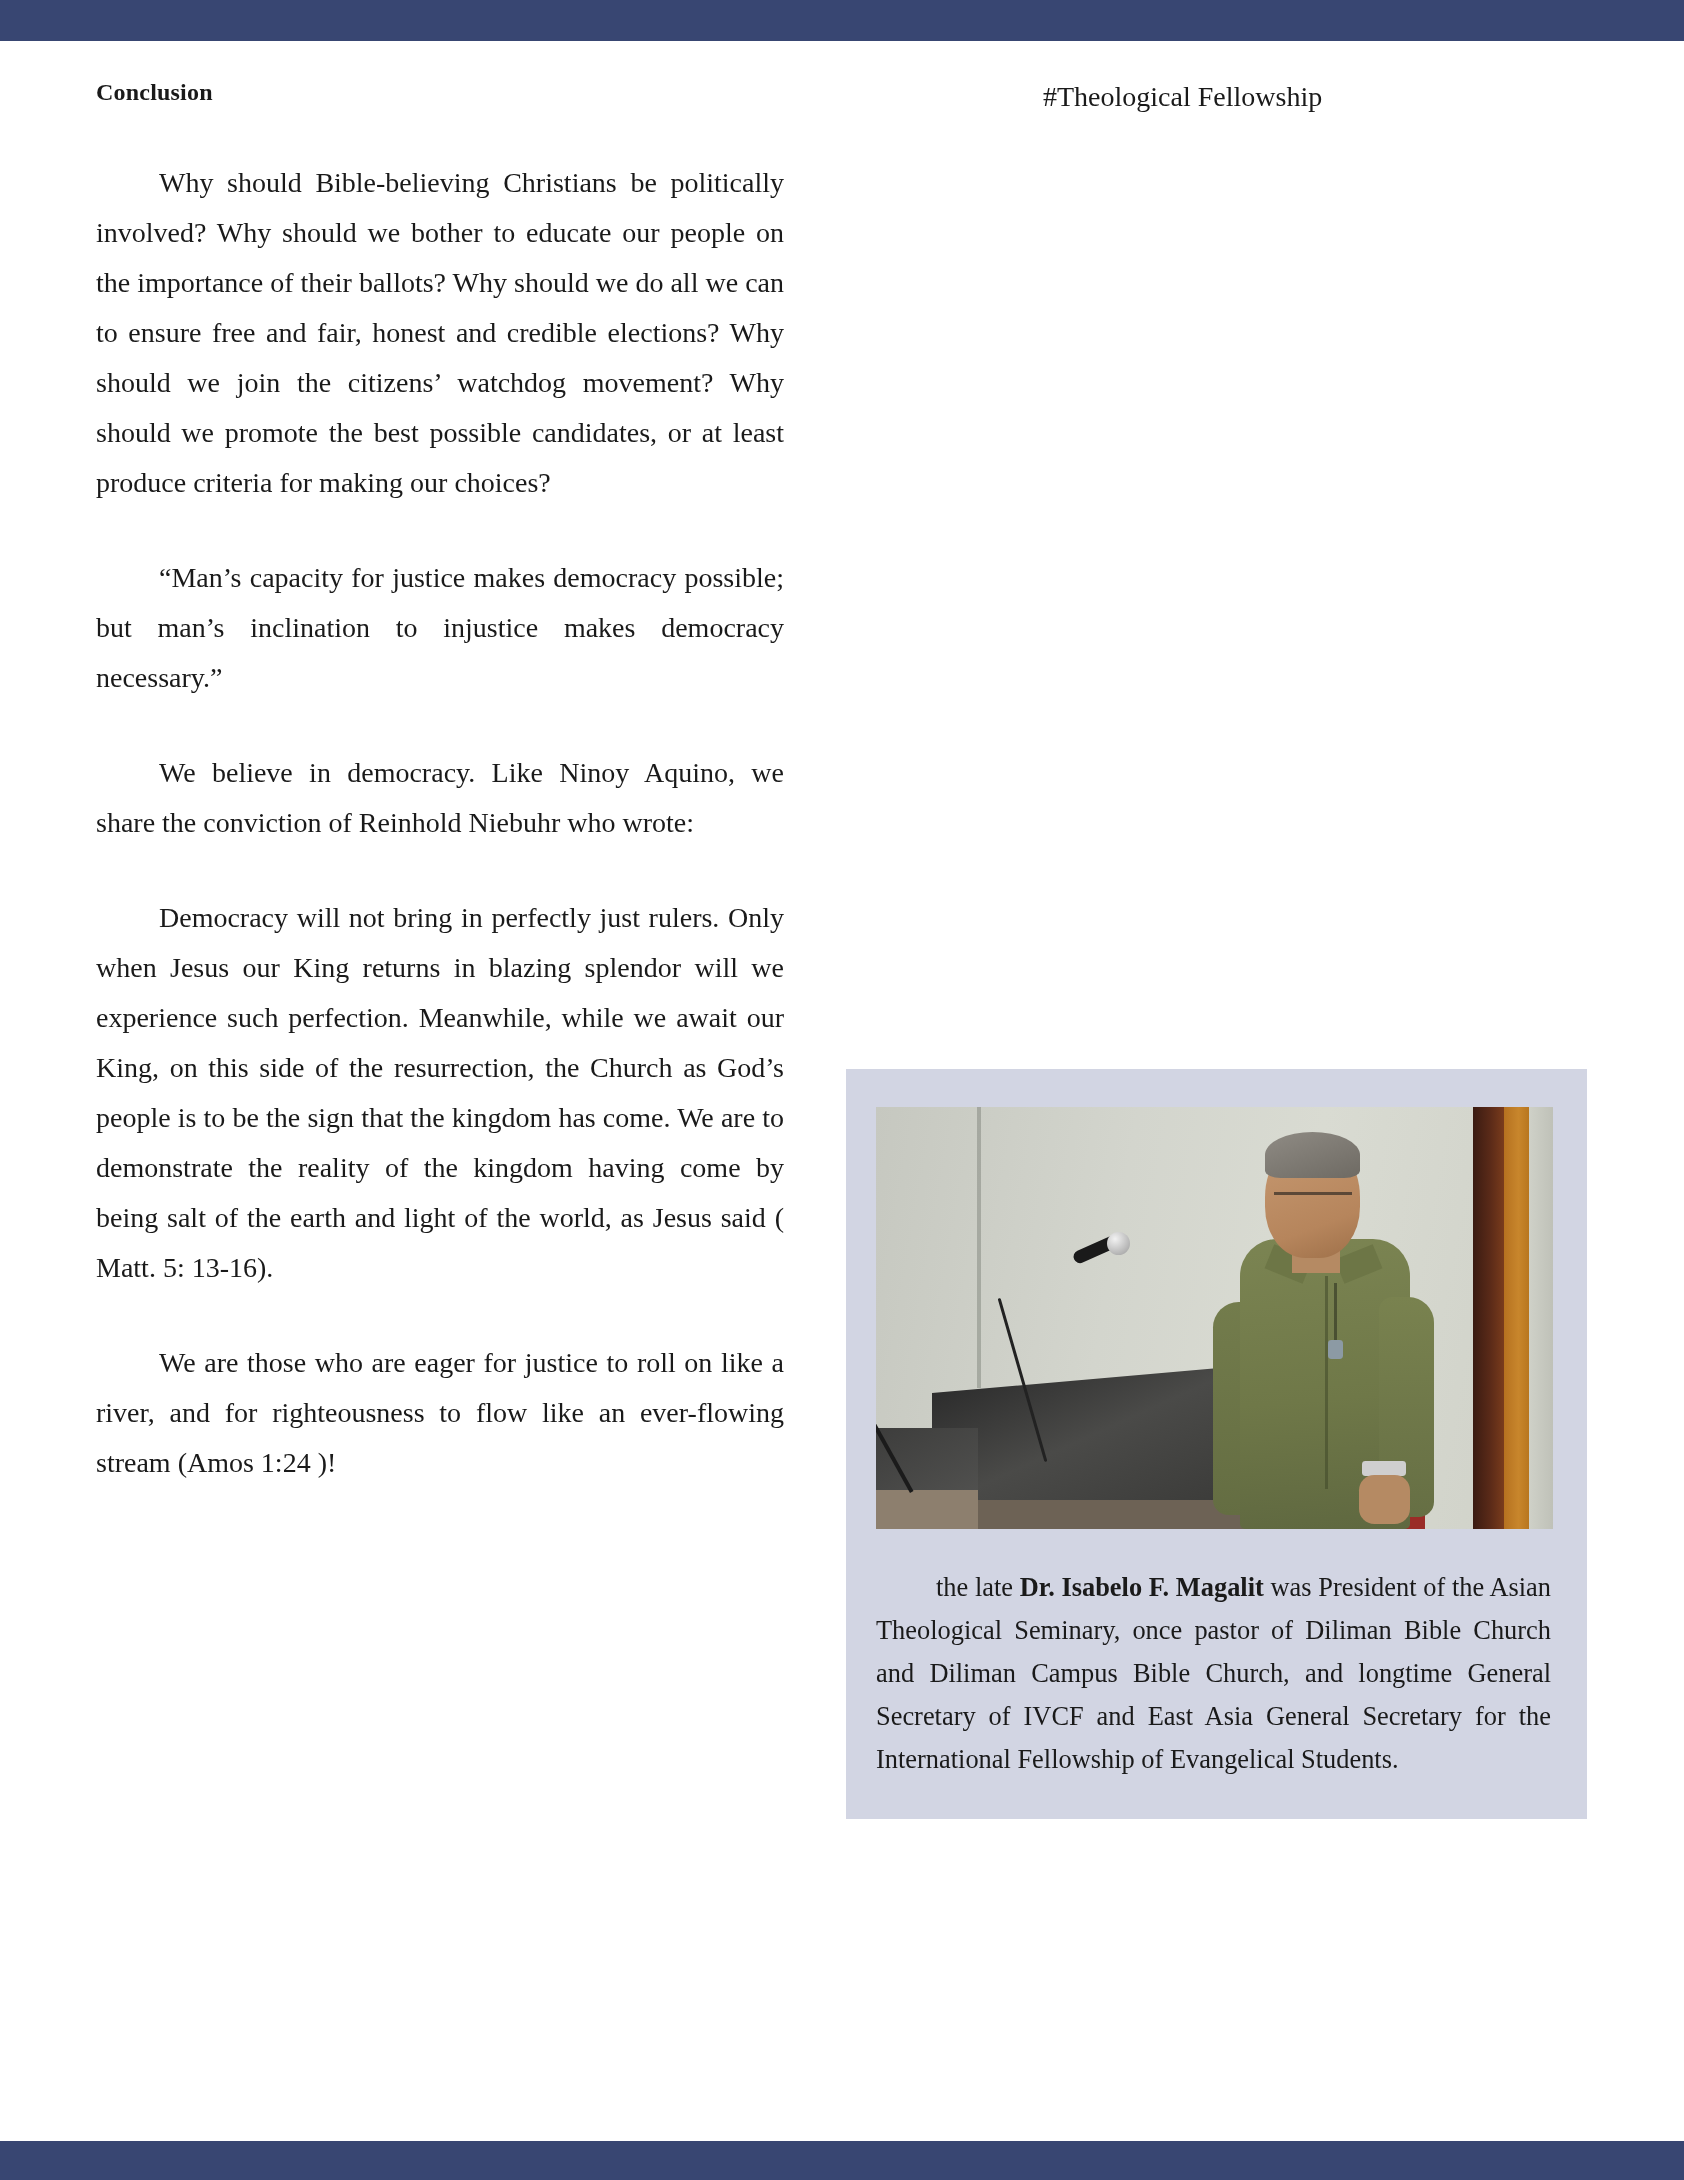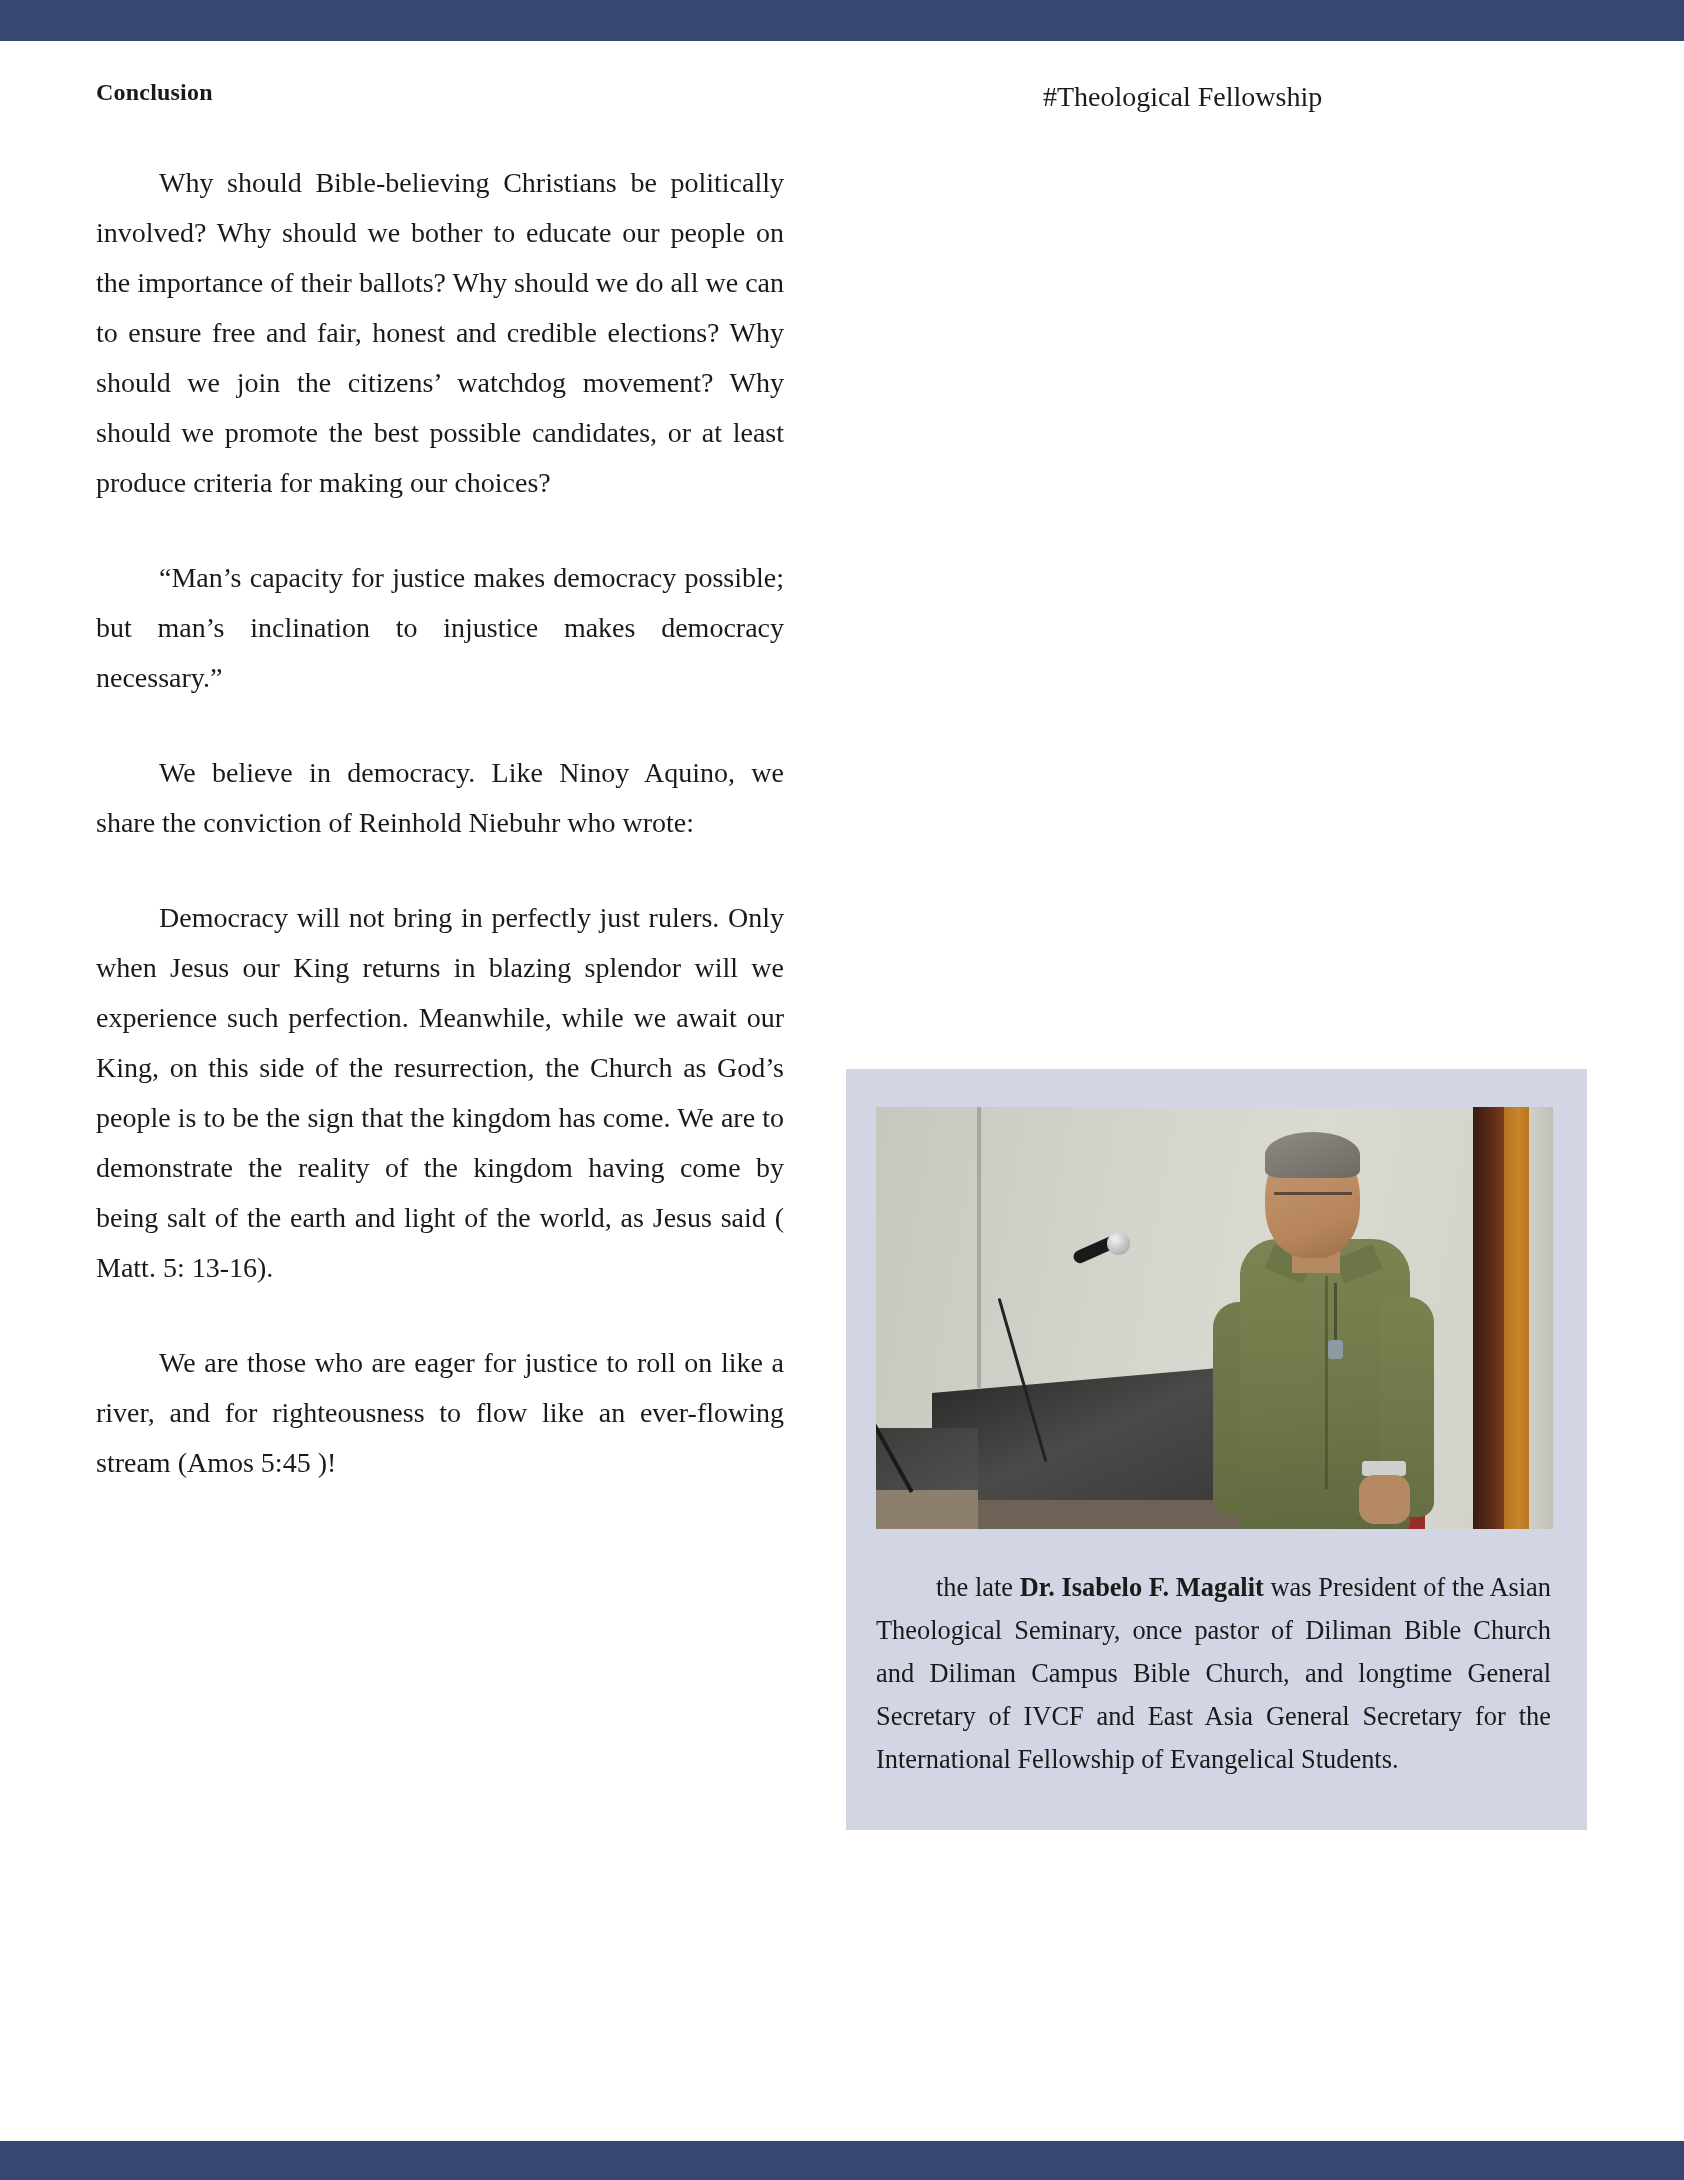--- a/index.html
+++ b/index.html
@@ -230,21 +230,21 @@
     position: absolute; left: 0; bottom: 0; width: 102px; height: 34px;
     background: #9b7d52;
   }
 
   .figure-caption {
     font-size: 26.4px;
     line-height: 43px;
     text-align: justify;
     text-indent: 60px;
     margin: 0;
-    padding: 37px 36px 49px 30px;
+    padding: 37px 36px 38px 30px;
   }
   .figure-caption b { font-weight: bold; }
 </style>
 </head>
 <body>
 
 <div class="page-bar top" style="background: rgb(56, 70, 114);"></div>
 
 <div class="page-body">
 
@@ -254,21 +254,21 @@
 
     <p class="body-para">Why should Bible-believing Christians be politically involved? Why should we bother to educate our people on the importance of their ballots? Why should we do all we can to ensure free and fair, honest and credible elections? Why should we join the citizens’ watchdog movement? Why should we promote the best possible candidates, or at least produce criteria for making our choices?</p>
 
 
     <p class="body-para">“Man’s capacity for justice makes democracy possible; but man’s inclination to injustice makes democracy necessary.”</p>
 
     <p class="body-para">We believe in democracy. Like Ninoy Aquino, we share the conviction of Reinhold Niebuhr who wrote:</p>
 
     <p class="body-para">Democracy will not bring in perfectly just rulers. Only when Jesus our King returns in blazing splendor will we experience such perfection. Meanwhile, while we await our King, on this side of the resurrection, the Church as God’s people is to be the sign that the kingdom has come. We are to demonstrate the reality of the kingdom having come by being salt of the earth and light of the world, as Jesus said ( Matt. 5: 13-16).</p>
 
-    <p class="body-para">We are those who are eager for justice to roll on like a river, and for righteousness to flow like an ever-flowing stream (Amos 5:45 )!</p>
+    <p class="body-para">We are those who are eager for justice to roll on like a river, and for righteousness to flow like an ever-flowing stream (Amos 1:24 )!</p>
   </div>
 
   <div class="col-right">
     <p class="hashtag">#Theological Fellowship</p>
   </div>
 
 </div>
 
 <div class="figure-card" style="background: rgb(210, 213, 227);">
 

